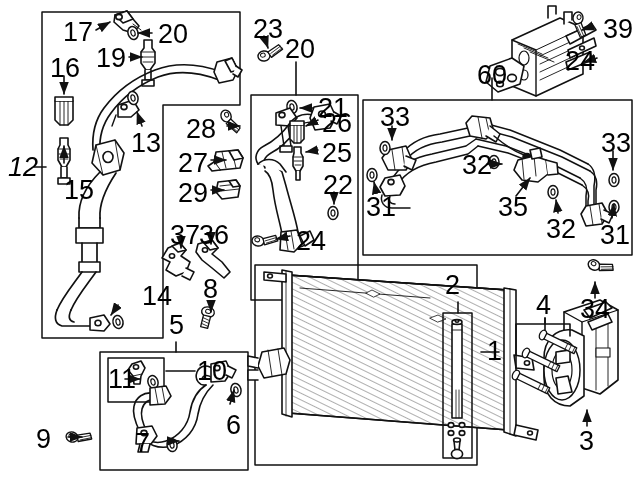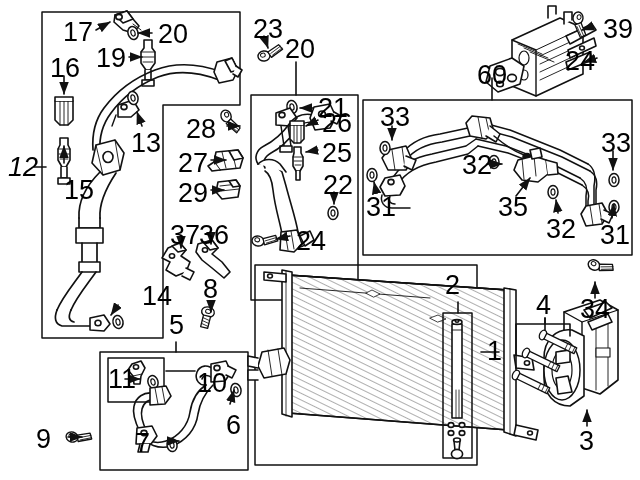--- a/index.html
+++ b/index.html
@@ -474,21 +474,21 @@
 <div>
   <span class="num n-lg" style="left:487px;top:338px;">1</span>
   <span class="num n-lg" style="left:445px;top:272px;">2</span>
   <span class="num n-lg" style="left:579px;top:428px;">3</span>
   <span class="num n-lg" style="left:536px;top:292px;">4</span>
   <span class="num n-lg" style="left:169px;top:312px;">5</span>
   <span class="num n-lg" style="left:226px;top:412px;">6</span>
   <span class="num n-lg" style="left:135px;top:430px;">7</span>
   <span class="num n-lg" style="left:203px;top:276px;">8</span>
   <span class="num n-lg" style="left:36px;top:426px;">9</span>
-  <span class="num n-lg" style="left:197px;top:358px;margin-top:12px;">10</span>
+  <span class="num n-lg" style="left:197px;top:358px;">10</span>
   <span class="num n-lg" style="left:108px;top:366px;">11</span>
   <span class="num n-lg" style="left:8px;top:154px;font-style:italic;">12</span>
   <span class="num n-lg" style="left:131px;top:130px;">13</span>
   <span class="num n-lg" style="left:98px;top:283px;margin-left:44px;">14</span>
   <span class="num n-lg" style="left:64px;top:168px;margin-top:9px;">15</span>
   <span class="num n-lg" style="left:50px;top:55px;">16</span>
   <span class="num n-lg" style="left:63px;top:19px;">17</span>
   <span class="num n-lg" style="left:158px;top:21px;">20</span>
   <span class="num n-lg" style="left:96px;top:45px;">19</span>
   <span class="num n-lg" style="left:285px;top:36px;">20</span>

